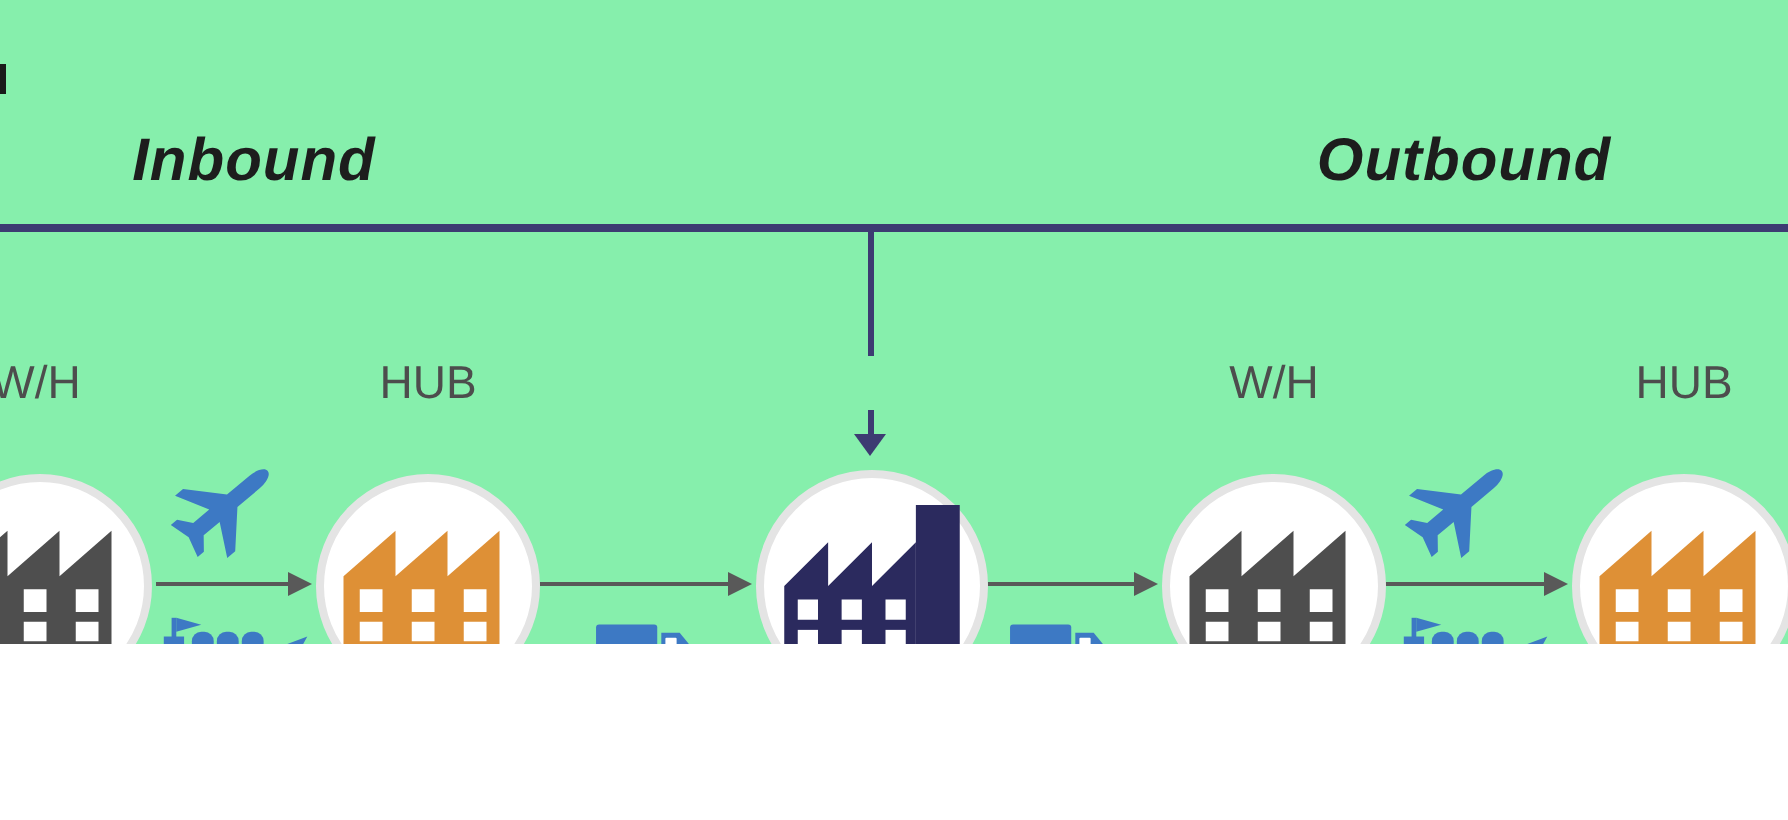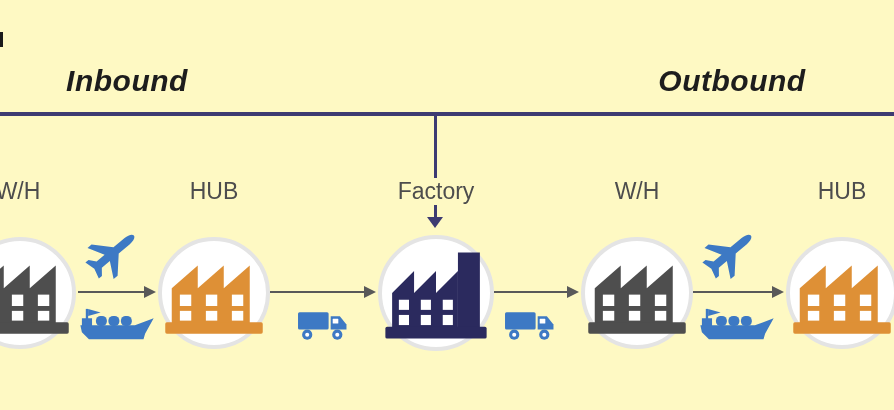--- a/index.html
+++ b/index.html
@@ -1,20 +1,20 @@
 <!DOCTYPE html>
 <html><head>
 <meta charset="utf-8">
 <style>
   html,body{margin:0;padding:0;background:#ffffff;}
   .canvas{
     position:relative;
-    width:894px;height:410px;
+    width:894px;height:322px;
     overflow:hidden;
-    background:#fef9c3;
+    background:#86efac;
     font-family:"Liberation Sans", sans-serif;
   }
   
   .phase-label{
     position:absolute;top:64px;width:200px;
     text-align:center;
     font-size:30px;font-weight:bold;font-style:italic;
     color:#1d1d1d;letter-spacing:.5px;
   }
   .phase-inbound{left:27px;}
@@ -123,21 +123,20 @@
   <div class="edge-artifact"></div>
 
   <div class="phase-label phase-inbound">Inbound</div>
   <div class="phase-label phase-outbound">Outbound</div>
 
   <div class="divider-h"></div>
   <div class="divider-v"></div>
 
   <div class="node-label nl-1">W/H</div>
   <div class="node-label nl-2">HUB</div>
-  <div class="node-label nl-3">Factory</div>
   <div class="node-label nl-4">W/H</div>
   <div class="node-label nl-5">HUB</div>
 
   <div class="down-arrow-shaft"></div>
   <div class="down-arrow-head"></div>
 
   <div class="flow-line fl-1"></div>
   <div class="flow-head fh-1"></div>
   <div class="flow-line fl-2"></div>
   <div class="flow-head fh-2"></div>

